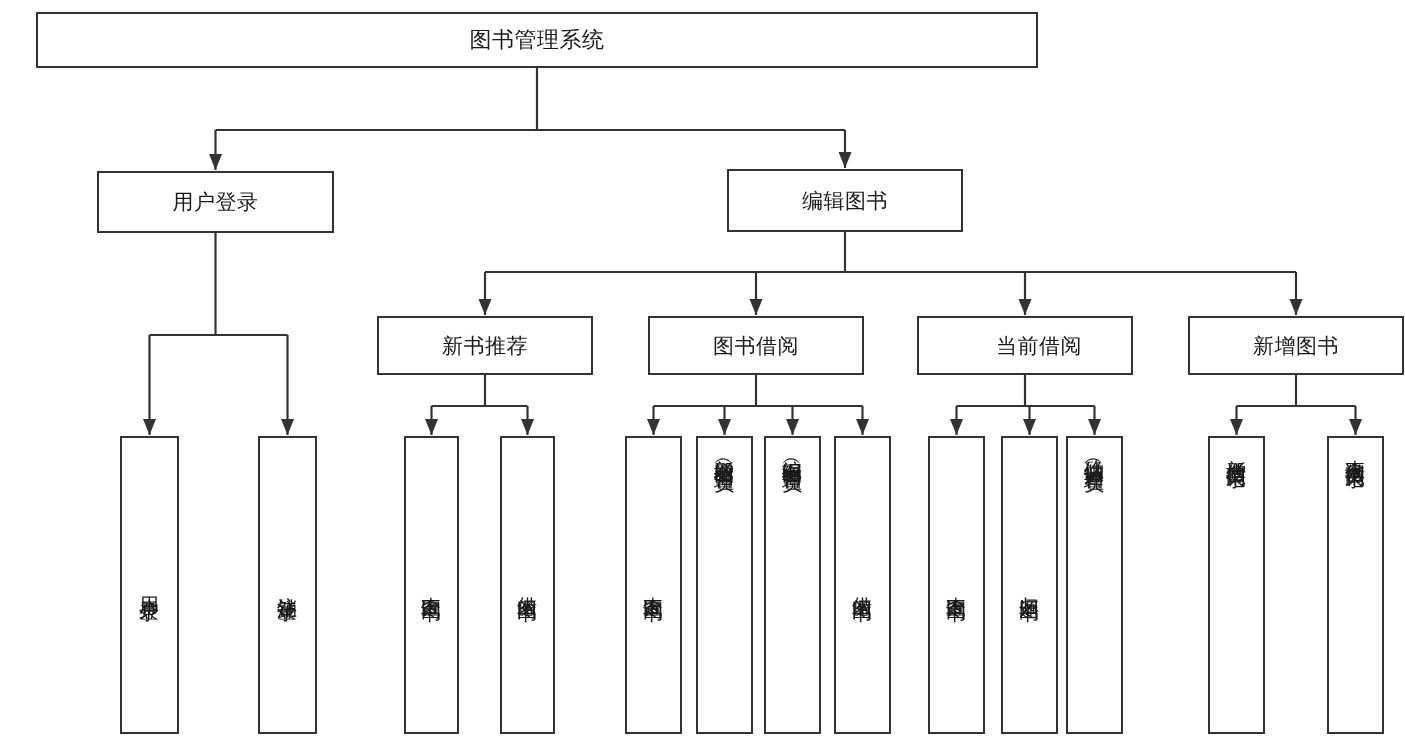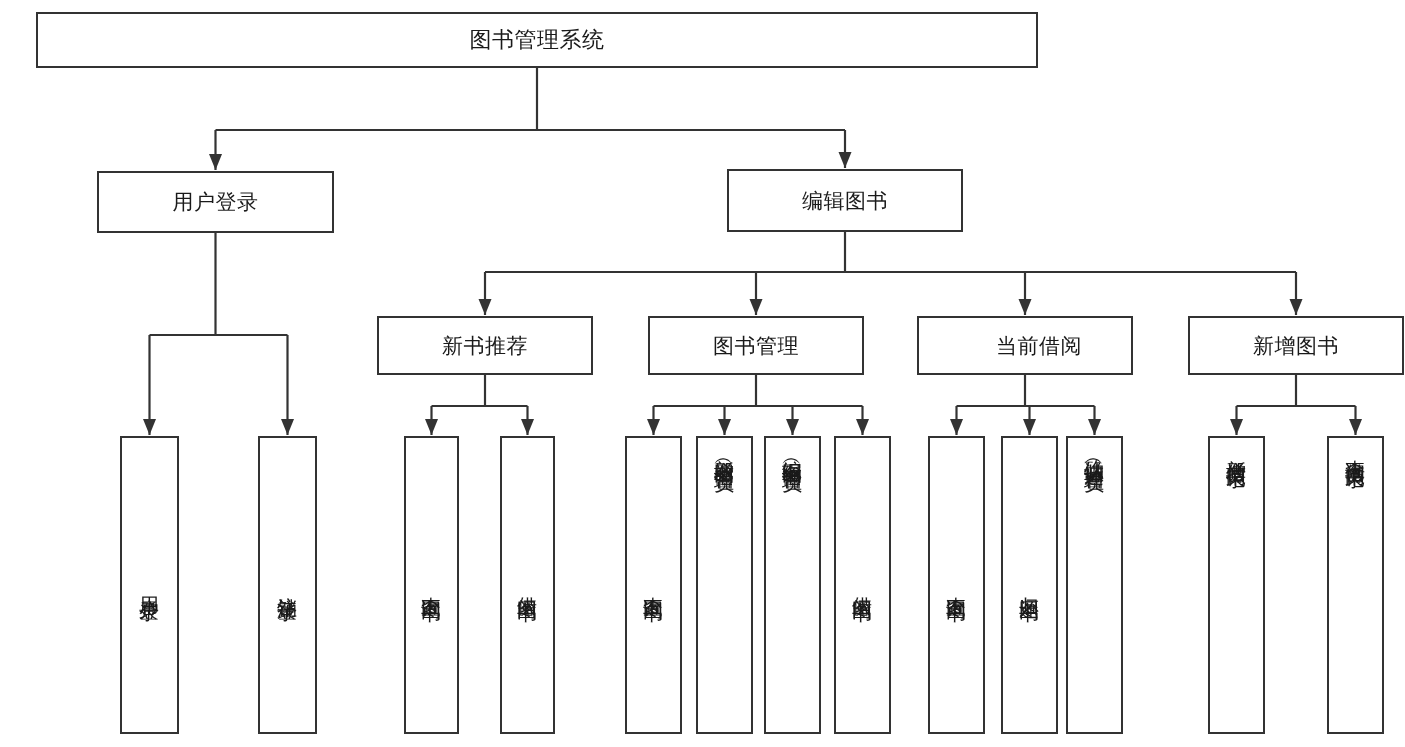--- a/index.html
+++ b/index.html
@@ -144,21 +144,21 @@
       <div class="node-box" style="left: 81px; top: 171px; width: 237px; height: 62px;">
         <span class="node-label">用户登录</span>
       </div>
       <div class="node-box" style="left: 711px; top: 169px; width: 236px; height: 63px;">
         <span class="node-label">编辑图书</span>
       </div>
       <div class="node-box" style="left: 361px; top: 316px; width: 216px; height: 59px; justify-content: center;">
         <span class="node-label">新书推荐</span>
       </div>
       <div class="node-box" style="left: 632px; top: 316px; width: 216px; height: 59px;">
-        <span class="node-label">图书管理</span>
+        <span class="node-label">图书借阅</span>
       </div>
       <div class="node-box" style="left: 901px; top: 316px; width: 216px; height: 59px; padding-left: 28px;">
         <span class="node-label">当前借阅</span>
       </div>
       <div class="node-box" style="left: 1172px; top: 316px; width: 216px; height: 59px;">
         <span class="node-label">新增图书</span>
       </div>
       <div class="node-box vertical centered" style="left: 104px; top: 436px; width: 59px; height: 298px;">
         <span class="node-label">用户登录</span>
       </div>

